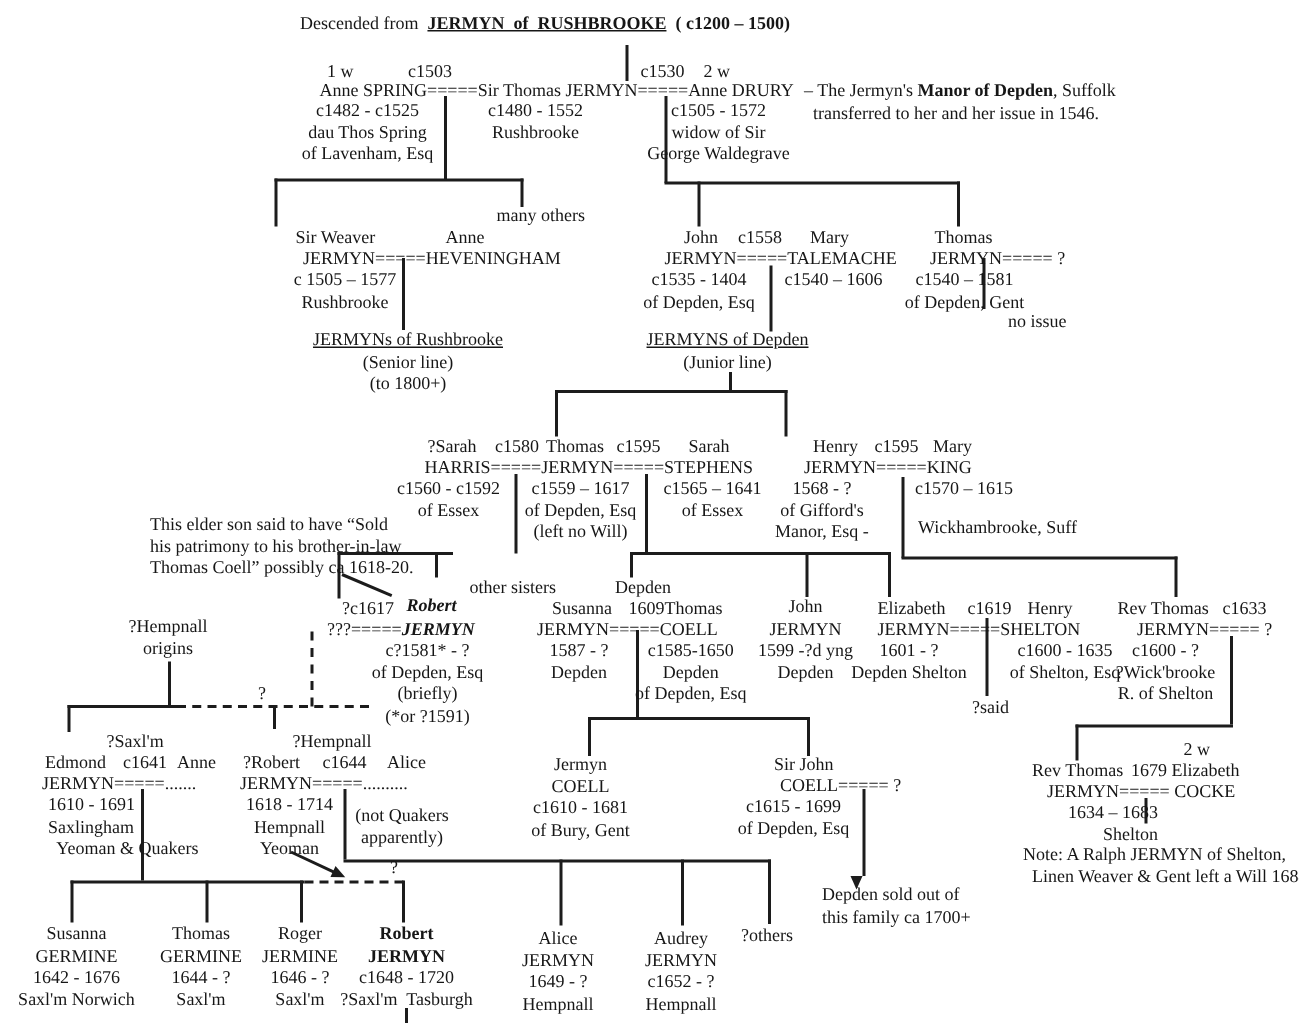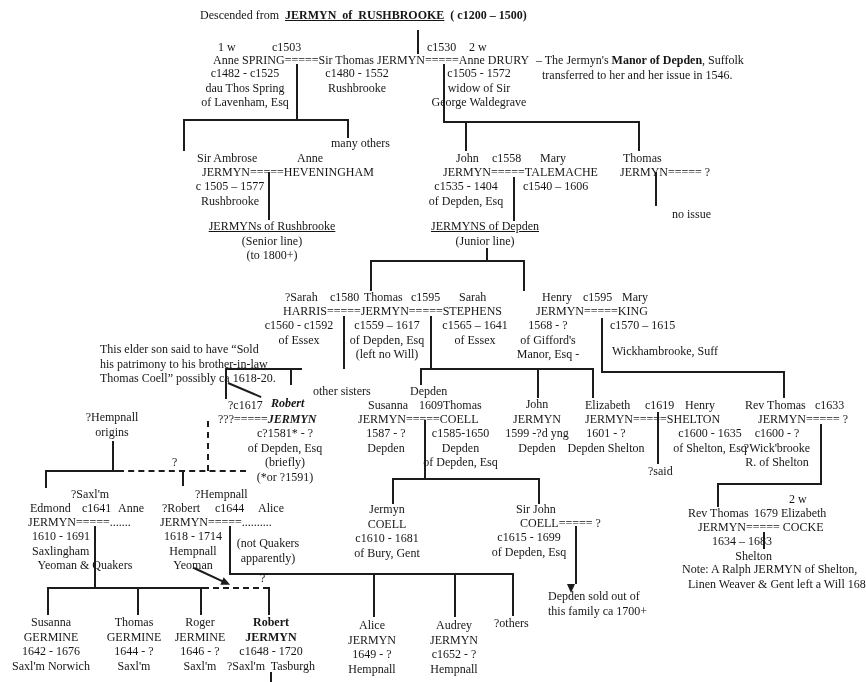--- a/index.html
+++ b/index.html
@@ -115,21 +115,21 @@
     </div>
     <div class="blk" style="left: 431px; top: 66px; width: 96px; text-align: center;">
       <div class="tline"><span>c1505 - 1572</span></div>
       <div class="tline"><span>widow of Sir</span></div>
       <div class="tline"><span>George Waldegrave</span></div>
     </div>
     <div class="blk" style="left: 331px; top: 136px;">
       <div class="tline"><span>many others</span></div>
     </div>
     <div class="blk" style="left: 197px; top: 151px;">
-      <div class="tline"><span>Sir Ambrose</span></div>
+      <div class="tline"><span>Sir Weaver</span></div>
     </div>
     <div class="blk" style="left: 297px; top: 151px;">
       <div class="tline"><span>Anne</span></div>
     </div>
     <div class="blk" style="left: 202px; top: 165px;">
       <div class="tline"><span>JERMYN=====HEVENINGHAM</span></div>
     </div>
     <div class="blk" style="left: 184px; top: 179px; width: 92px; text-align: center;">
       <div class="tline"><span>c 1505 – 1577</span></div>
       <div class="tline"><span>Rushbrooke</span></div>
@@ -156,20 +156,24 @@
       <div class="tline"><span>of Depden, Esq</span></div>
     </div>
     <div class="blk" style="left: 523px; top: 179px;">
       <div class="tline"><span>c1540 – 1606</span></div>
     </div>
     <div class="blk" style="left: 623px; top: 151px;">
       <div class="tline"><span>Thomas</span></div>
     </div>
     <div class="blk" style="left: 620px; top: 165px;">
       <div class="tline"><span>JERMYN===== ?</span></div>
+    </div>
+    <div class="blk" style="left: 597px; top: 179px; width: 92px; text-align: center;">
+      <div class="tline"><span>c1540 – 1581</span></div>
+      <div class="tline"><span>of Depden, Gent</span></div>
     </div>
     <div class="blk" style="left: 672px; top: 207px;">
       <div class="tline"><span>no issue</span></div>
     </div>
     <div class="blk" style="left: 424px; top: 219px; width: 122px; text-align: center;">
       <div class="tline"><span class="u">JERMYNS of Depden</span></div>
       <div class="tline"><span>(Junior line)</span></div>
     </div>
     <div class="blk" style="left: 285px; top: 290px;">
       <div class="tline"><span>?Sarah</span></div>

